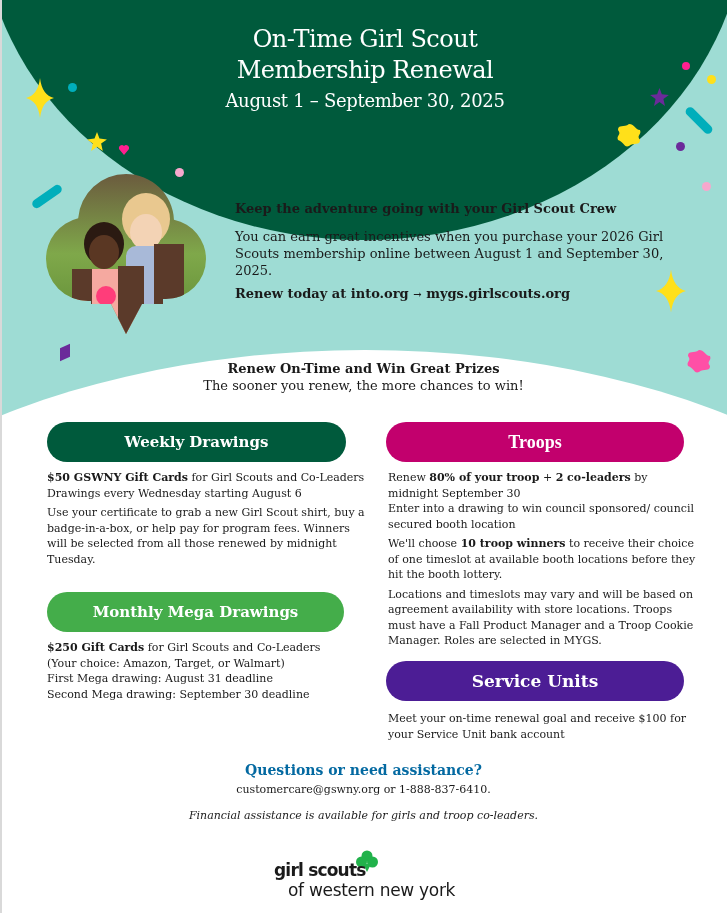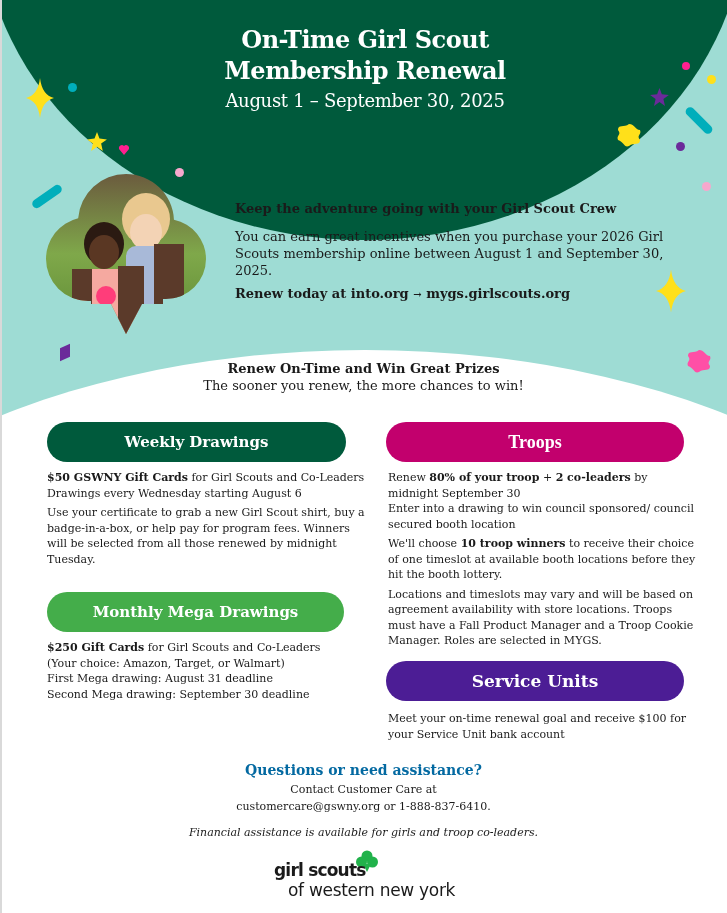--- a/index.html
+++ b/index.html
@@ -3,21 +3,21 @@
 <meta charset="utf-8">
 <style>
   html, body { margin:0; padding:0; }
   body { width:727px; height:913px; position:relative; overflow:hidden; background:#ffffff; font-family:"DejaVu Serif", serif; color:#1a1a1a; }
   .page { position:absolute; left:0; top:0; width:727px; height:913px; background:#ffffff; }
   .left-border { position:absolute; left:0; top:0; width:2px; height:913px; background:#d9d9d9; }
   .mint { position:absolute; left:2px; top:0; width:725px; height:420px; background:#9edcd4; }
   .white-arc { position:absolute; left:-260px; top:350px; width:1250px; height:700px; border-radius:50%; background:#ffffff; }
   .green-arc { position:absolute; left:-18px; top:-410px; width:763px; height:650px; border-radius:50%; background:#005a3c; }
   .header { position:absolute; left:150px; top:24px; width:430px; text-align:center; color:#ffffff; }
-  .header h1 { margin:0; font-family:"DejaVu Serif", serif; font-weight:bold; font-size:24px; line-height:31px; letter-spacing:-0.5px; }
+  .header h1 { margin:0; font-family:"DejaVu Serif", serif; font-weight:normal; font-size:24px; line-height:31px; letter-spacing:-0.5px; }
   .header .dates { font-family:"DejaVu Serif", serif; font-size:18px; margin-top:4px; letter-spacing:-0.3px; }
 
   
   .c { position:absolute; }
   .dot { border-radius:50%; }
   .bar { border-radius:6px; }
   .photo { position:absolute; left:46px; top:174px; width:160px; height:160px; }
 
   .intro { position:absolute; left:235px; top:200px; width:430px; font-size:13px; line-height:17px; }
   .intro .lead { font-weight:bold; font-size:13px; margin-bottom:11px; }
@@ -172,21 +172,20 @@
     <p><span>We'll choose </span><b>10 troop winners</b><span> to receive their choice of one timeslot at available booth locations before they hit the booth lottery.</span></p>
     <div class="gap"></div>
     <p>Locations and timeslots may vary and will be based on agreement availability with store locations. Troops must have a Fall Product Manager and a Troop Cookie Manager. Roles are selected in MYGS.</p>
   </div>
 
   <div class="block blk-service">Meet your on-time renewal goal and receive $100 for your Service Unit bank account</div>
 
   <div class="questions">
     <div class="q">Questions or need assistance?</div>
     <div class="contact">
-      <div>Contact Customer Care at</div>
       <div>customercare@gswny.org or 1-888-837-6410.</div>
     </div>
     <div class="fin">Financial assistance is available for girls and troop co-leaders.</div>
   </div>
 
   <div class="logo">
     <svg class="trefoil" viewBox="0 0 22 22">
       <circle cx="11" cy="6" r="5.5" fill="#21b24b"></circle>
       <circle cx="5.5" cy="12" r="5.5" fill="#21b24b"></circle>
       <circle cx="16.5" cy="12" r="5.5" fill="#21b24b"></circle>

